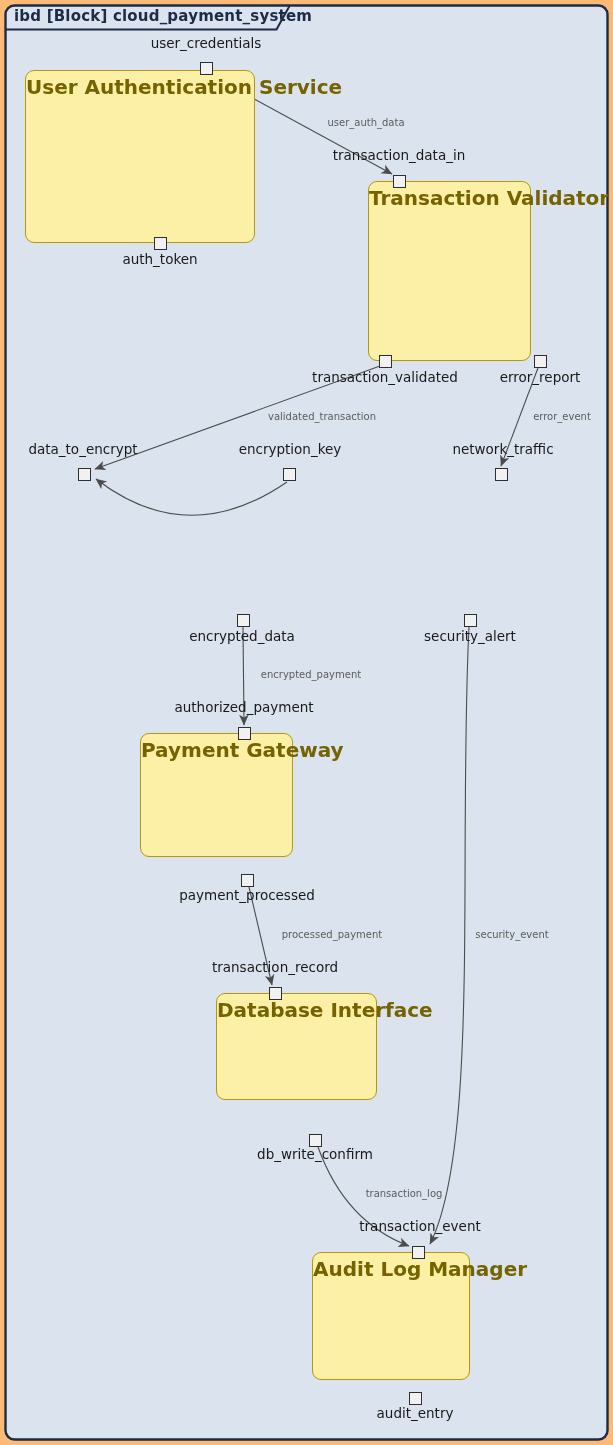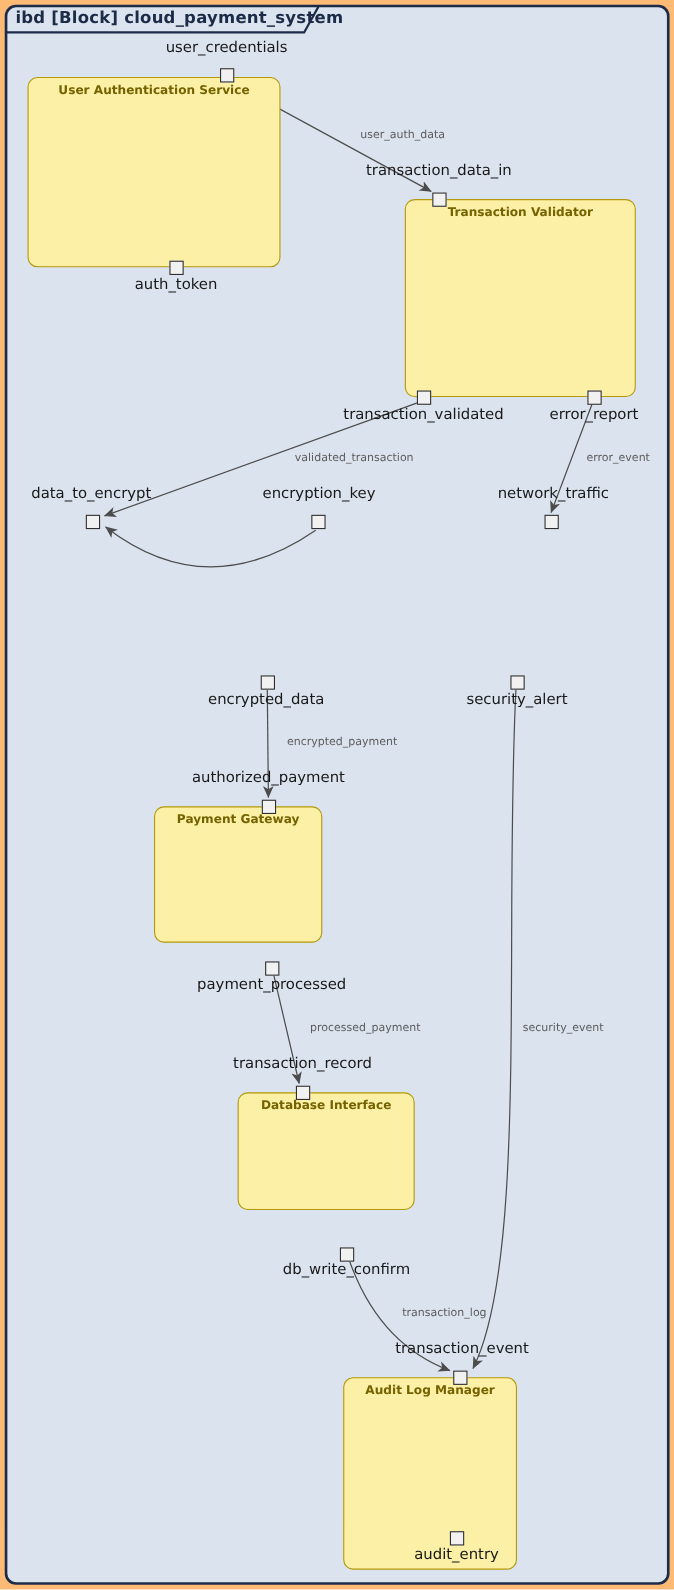--- a/index.html
+++ b/index.html
@@ -15,21 +15,21 @@
     --edge-label:#5c5c5c;
   }
   html,body{margin:0;padding:0;background:#ffffff;}
   body{font-family:"DejaVu Sans","Liberation Sans",sans-serif;}
   .canvas{position:relative;width:613px;height:1445px;overflow:hidden;background:#fdba74;}
   .layer{position:absolute;left:0;top:0;}
   .frame-title{position:absolute;left:14px;top:7px;font-size:15px;font-weight:bold;
     color:var(--frame-border);letter-spacing:.2px;white-space:nowrap;}
   .block{position:absolute;box-sizing:border-box;border:1.5px solid var(--block-border);
     border-radius:9px;background:var(--block-fill);}
-  .block-title{text-align:center;padding-top:4px;font-size:11px;font-weight:bold;
+  .block-title{text-align:center;padding-top:4px;font-size:20px;font-weight:bold;
     color:var(--block-title);white-space:nowrap;}
   .port{position:absolute;width:13px;height:13px;box-sizing:border-box;
     background:var(--port-fill);border:1.5px solid var(--port-border);}
   .port-label{position:absolute;width:220px;margin-left:-110px;text-align:center;
     font-size:13.5px;color:var(--port-label);white-space:nowrap;}
   .edge-label{position:absolute;width:240px;margin-left:-120px;text-align:center;
     font-size:10px;color:var(--edge-label);white-space:nowrap;}
 </style>
 </head>
 <body>
@@ -57,30 +57,30 @@
       <path d="M318 1147 Q345 1222 409 1246" marker-end="url(#arrow)"></path>
       <path d="M469 627 C458 850 480 1145 430 1244" marker-end="url(#arrow)"></path>
     </g>
   </svg>
 
   <div class="frame-title">ibd [Block] cloud_payment_system</div>
 
   <div class="block" style="left:25px;top:70px;width:230px;height:173px">
     <div class="block-title">User Authentication Service</div>
   </div>
-  <div class="block" style="left:368px;top:181px;width:210px;height:180px">
+  <div class="block" style="left:368px;top:181px;width:163px;height:180px">
     <div class="block-title">Transaction Validator</div>
   </div>
   <div class="block" style="left:140px;top:733px;width:153px;height:124px">
     <div class="block-title">Payment Gateway</div>
   </div>
   <div class="block" style="left:216px;top:993px;width:161px;height:107px">
     <div class="block-title">Database Interface</div>
   </div>
-  <div class="block" style="left:312px;top:1252px;width:158px;height:175px">
+  <div class="block" style="left:312px;top:1252px;width:158px;height:128px">
     <div class="block-title">Audit Log Manager</div>
   </div>
 
   <div class="port" style="left:200px;top:62px"></div>
   <div class="port" style="left:154px;top:237px"></div>
   <div class="port" style="left:393px;top:175px"></div>
   <div class="port" style="left:379px;top:355px"></div>
   <div class="port" style="left:534px;top:355px"></div>
   <div class="port" style="left:78px;top:468px"></div>
   <div class="port" style="left:283px;top:468px"></div>

